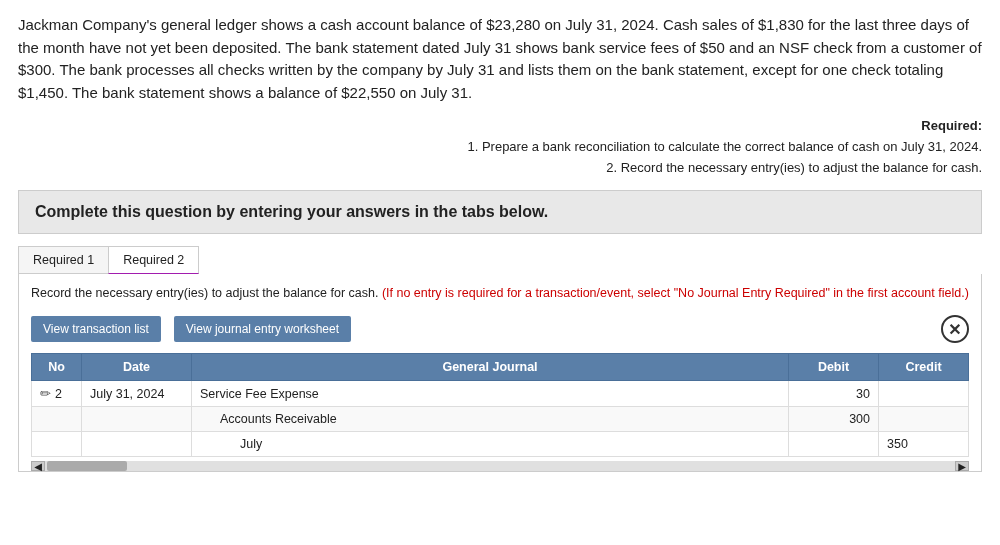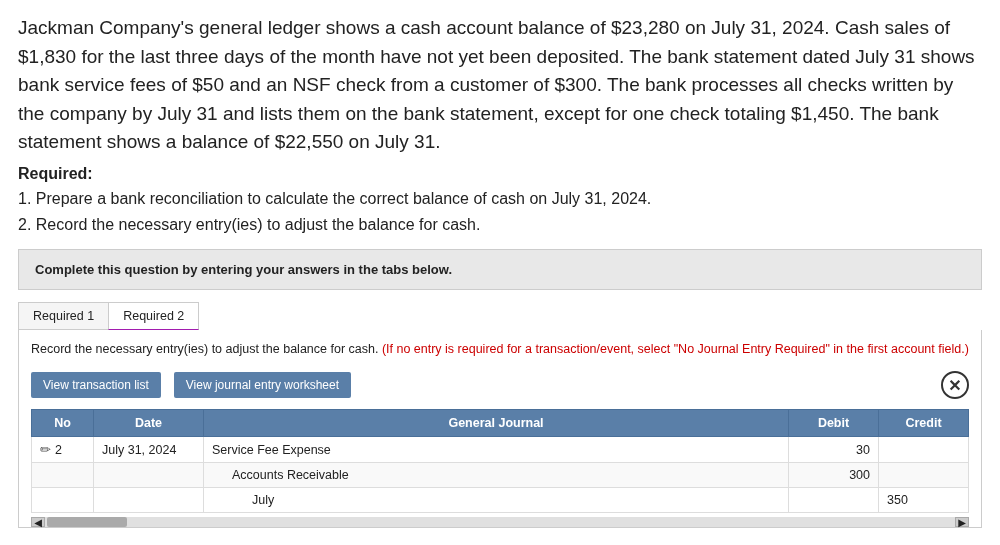--- a/index.html
+++ b/index.html
@@ -9,39 +9,40 @@
       background: #fff;
       color: #222;
       width: 1000px;
       min-height: 545px;
       overflow-x: hidden;
     }
     .main-container {
       padding: 14px 18px 0 18px;
     }
     .problem-text {
-      font-size: 19px;
+      font-size: 15px;
       line-height: 1.5;
-      margin-bottom: 4px;
+      margin-bottom: 12px;
     }
     .required-section {
       margin-bottom: 12px;
     }
     .required-section p {
       line-height: 1.6;
-      font-size: 16px;
+      font-size: 13px;
+      text-align: right;
     }
     .instructions-box {
       background: #e8e8e8;
       border: 1px solid #ccc;
       padding: 12px 16px;
       margin-bottom: 0;
     }
     .instructions-box p {
-      font-size: 13px;
+      font-size: 16px;
       font-weight: bold;
     }
     .tabs-container {
       display: flex;
       border-bottom: none;
       margin-top: 12px;
     }
     .tab {
       border: 1px solid #ccc;
       padding: 6px 14px;
@@ -119,21 +120,21 @@
       background: #fff;
     }
     .journal-table tbody tr:nth-child(even) {
       background: #f9f9f9;
     }
     .journal-table tbody td {
       padding: 5px 8px;
       border: 1px solid #ddd;
       vertical-align: middle;
     }
-    .td-no { text-align: center; width: 62px; }
+    .td-no { text-align: center; width: 50px; }
     .td-date { width: 110px; }
     .td-general { }
     .td-debit { text-align: right; width: 90px; }
     .td-credit { width: 90px; }
     .edit-icon {
       color: #555;
       font-size: 13px;
       cursor: pointer;
       margin-right: 4px;
     }

